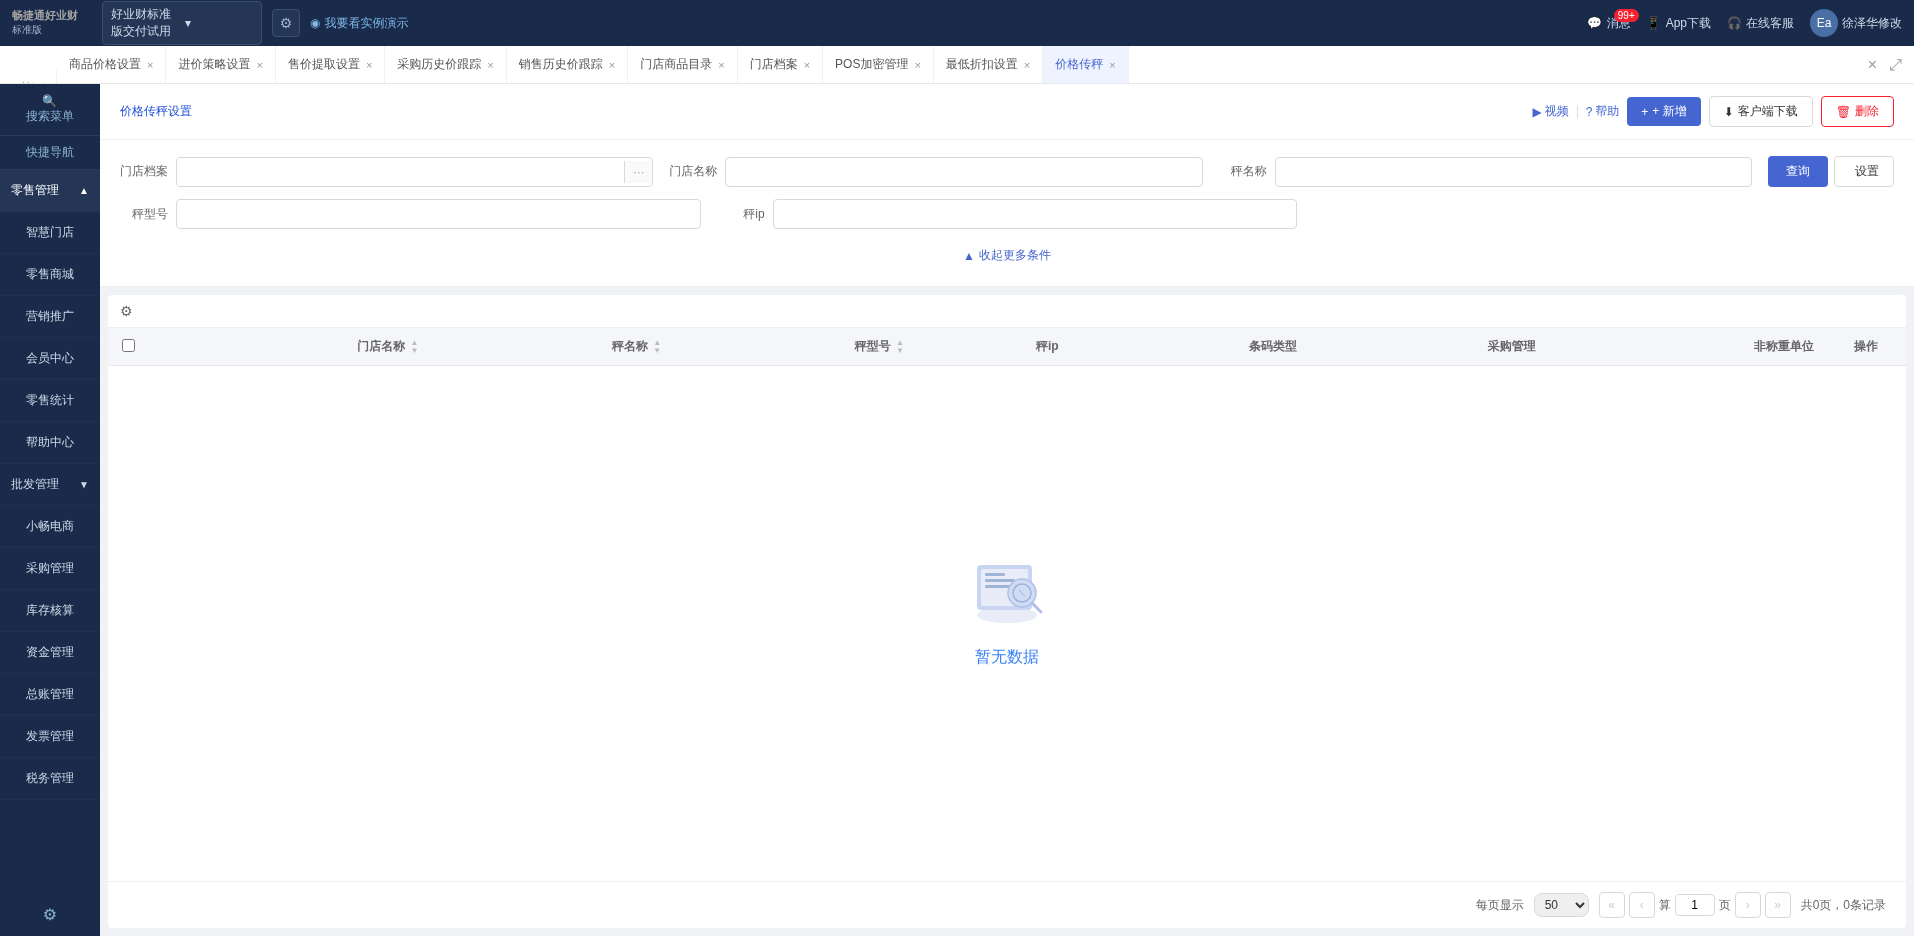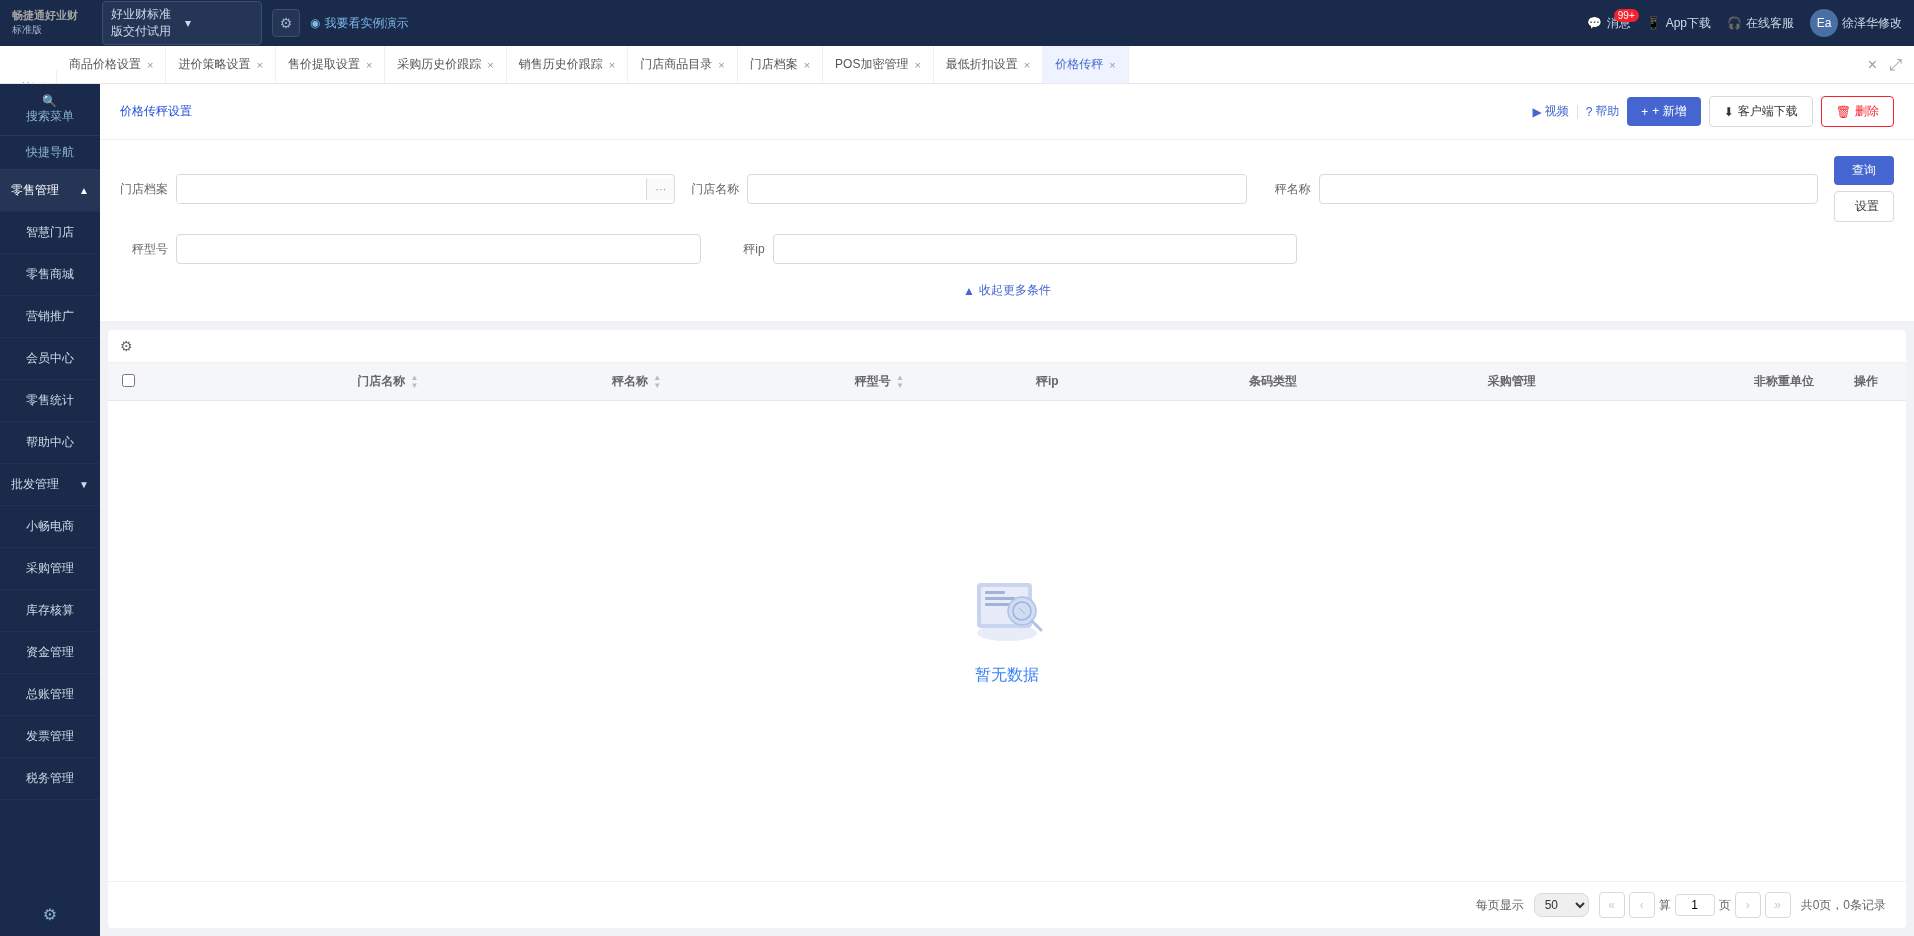--- a/index.html
+++ b/index.html
@@ -287,21 +287,21 @@
           </div>
         </div>
         <div class="filter-item">
           <span class="filter-label">门店名称</span>
           <input type="text" class="filter-input" style="">
         </div>
         <div class="filter-item">
           <span class="filter-label">秤名称</span>
           <input type="text" class="filter-input" style="">
         </div>
-        <div style="display:flex;flex-direction:column;gap:6px;flex-shrink:0;">
+        <div style="display:flex;flex-direction:row;gap:6px;flex-shrink:0;">
           <button class="btn-primary" style="background:#4566d0;min-width:60px;justify-content:center;">
             <span>查询</span>
           </button>
           <button class="btn-default" style="min-width:60px;justify-content:flex-end;">
             <span>设置</span>
           </button>
         </div>
       </div>
       <div class="filter-row">
         <div class="filter-item">

